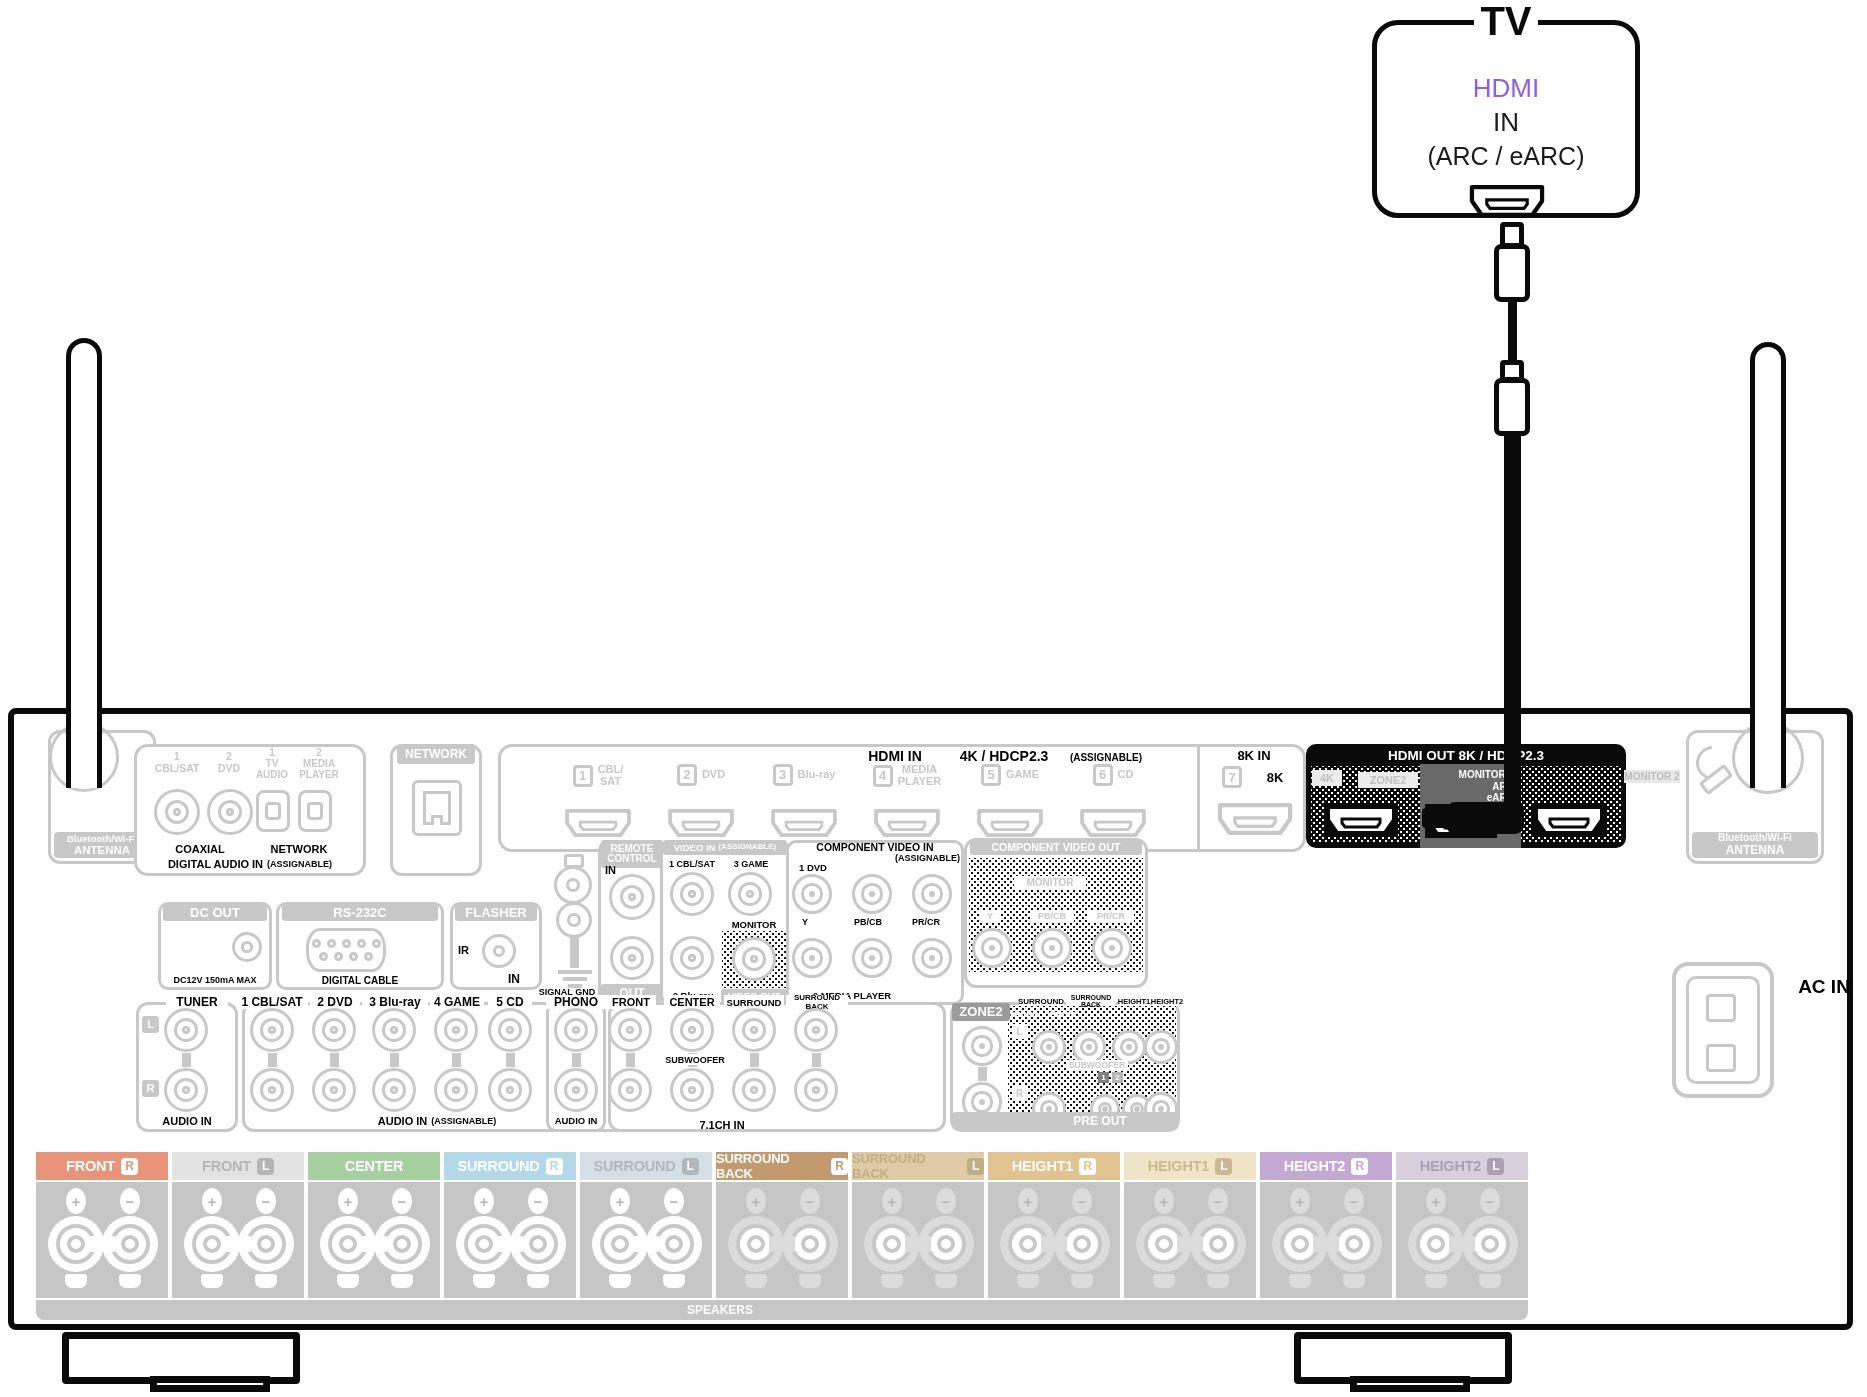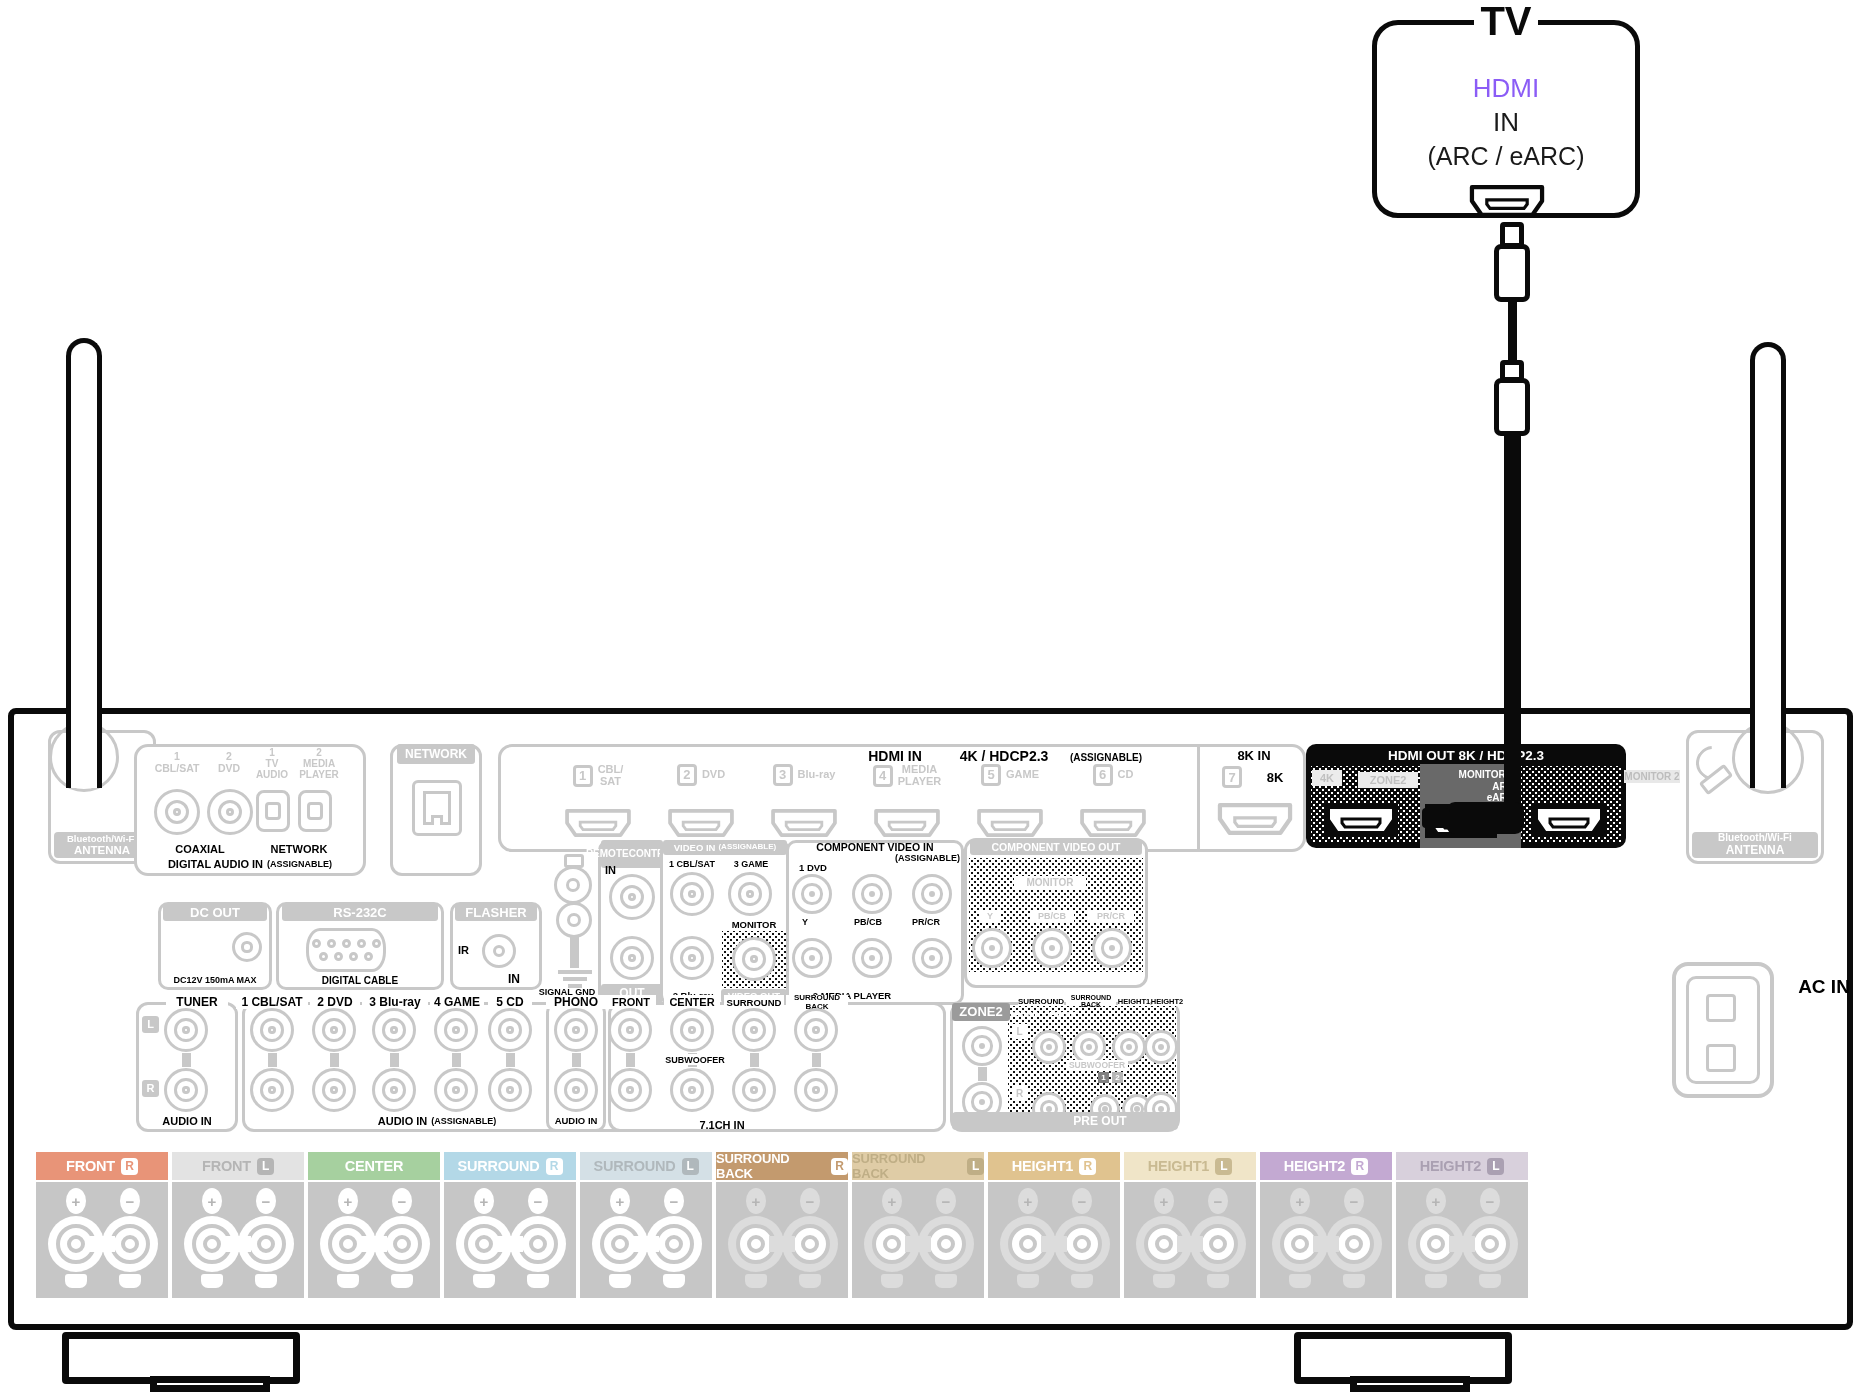--- a/index.html
+++ b/index.html
@@ -250,21 +250,21 @@
       <path d="M3 3h66v13l-9 13H12L3 16Z" fill="#fff" stroke="currentColor" stroke-width="4" stroke-linejoin="round"></path>
       <path d="M17 15h38v4l-3 4H20l-3-4Z" fill="none" stroke="currentColor" stroke-width="3"></path>
     </svg>
 <div class="abs wchip" style="left:1624px;top:770px;width:56px;height:13px;font-size:10px;background:#e8e8e8;color:#bdbdbd">MONITOR 2</div>
 <svg class="hport blk abs" style="left:1532px;top:804px;width:74px;height:32px" viewBox="0 0 72 32">
       <path d="M3 3h66v13l-9 13H12L3 16Z" fill="#fff" stroke="currentColor" stroke-width="4" stroke-linejoin="round"></path>
       <path d="M17 15h38v4l-3 4H20l-3-4Z" fill="none" stroke="currentColor" stroke-width="3"></path>
     </svg>
 
 <div class="abs gb" style="left:598px;top:840px;width:68px;height:164px;border-radius:10px"></div>
-<div class="abs chip" style="left:601px;top:840px;width:62px;height:28px;flex-direction:row;font-size:10px">
+<div class="abs chip" style="left:601px;top:840px;width:62px;height:28px;flex-direction:column;font-size:10px">
       <span>REMOTE</span>
       <span>CONTROL</span>
     </div>
 <div class="abs g" style="left:605px;top:864px;font-size:11px">IN</div>
 <div class="abs rca d46" style="left:609px;top:874px">
       <i>
         <i></i>
       </i>
     </div>
 <div class="abs rca d44" style="left:610px;top:936px">
@@ -881,20 +881,21 @@
       <div class="post p2">
         <i>
           <i></i>
         </i>
       </div>
       <div class="pbar pbarpos"></div>
       <div class="ptab t1"></div>
       <div class="ptab t2"></div>
     </div>
 
+<div class="abs chip" style="left:36px;top:1300px;width:1492px;height:20px;font-size:12px;border-radius:0 0 8px 8px;padding-right:124px;background:#c6c6c6">SPEAKERS</div>
 
 <div class="abs" style="left:1372px;top:20px;width:268px;height:198px;border:5px solid #0a0a0a;border-radius:26px"></div>
 <div class="abs ctr" style="left:1474px;top:0px;width:64px;height:42px;background:#fff;font-size:40px;font-weight:700;color:#0a0a0a">TV</div>
 <div class="abs ctr" style="left:1372px;top:74px;width:268px;height:28px;font-size:26px;color:#8b5cf6">HDMI</div>
 <div class="abs ctr" style="left:1372px;top:108px;width:268px;height:28px;font-size:26px;color:#1a1a1a">IN</div>
 <div class="abs ctr" style="left:1372px;top:142px;width:268px;height:28px;font-size:25px;color:#1a1a1a">(ARC / eARC)</div>
 <svg class="abs" style="left:1468px;top:184px;width:78px;height:34px;color:#0a0a0a" viewBox="0 0 72 32">
       <path d="M3 3h66v13l-9 13H12L3 16Z" fill="#fff" stroke="currentColor" stroke-width="4" stroke-linejoin="round"></path>
       <path d="M17 15h38v4l-3 4H20l-3-4Z" fill="none" stroke="currentColor" stroke-width="3"></path>
     </svg>

